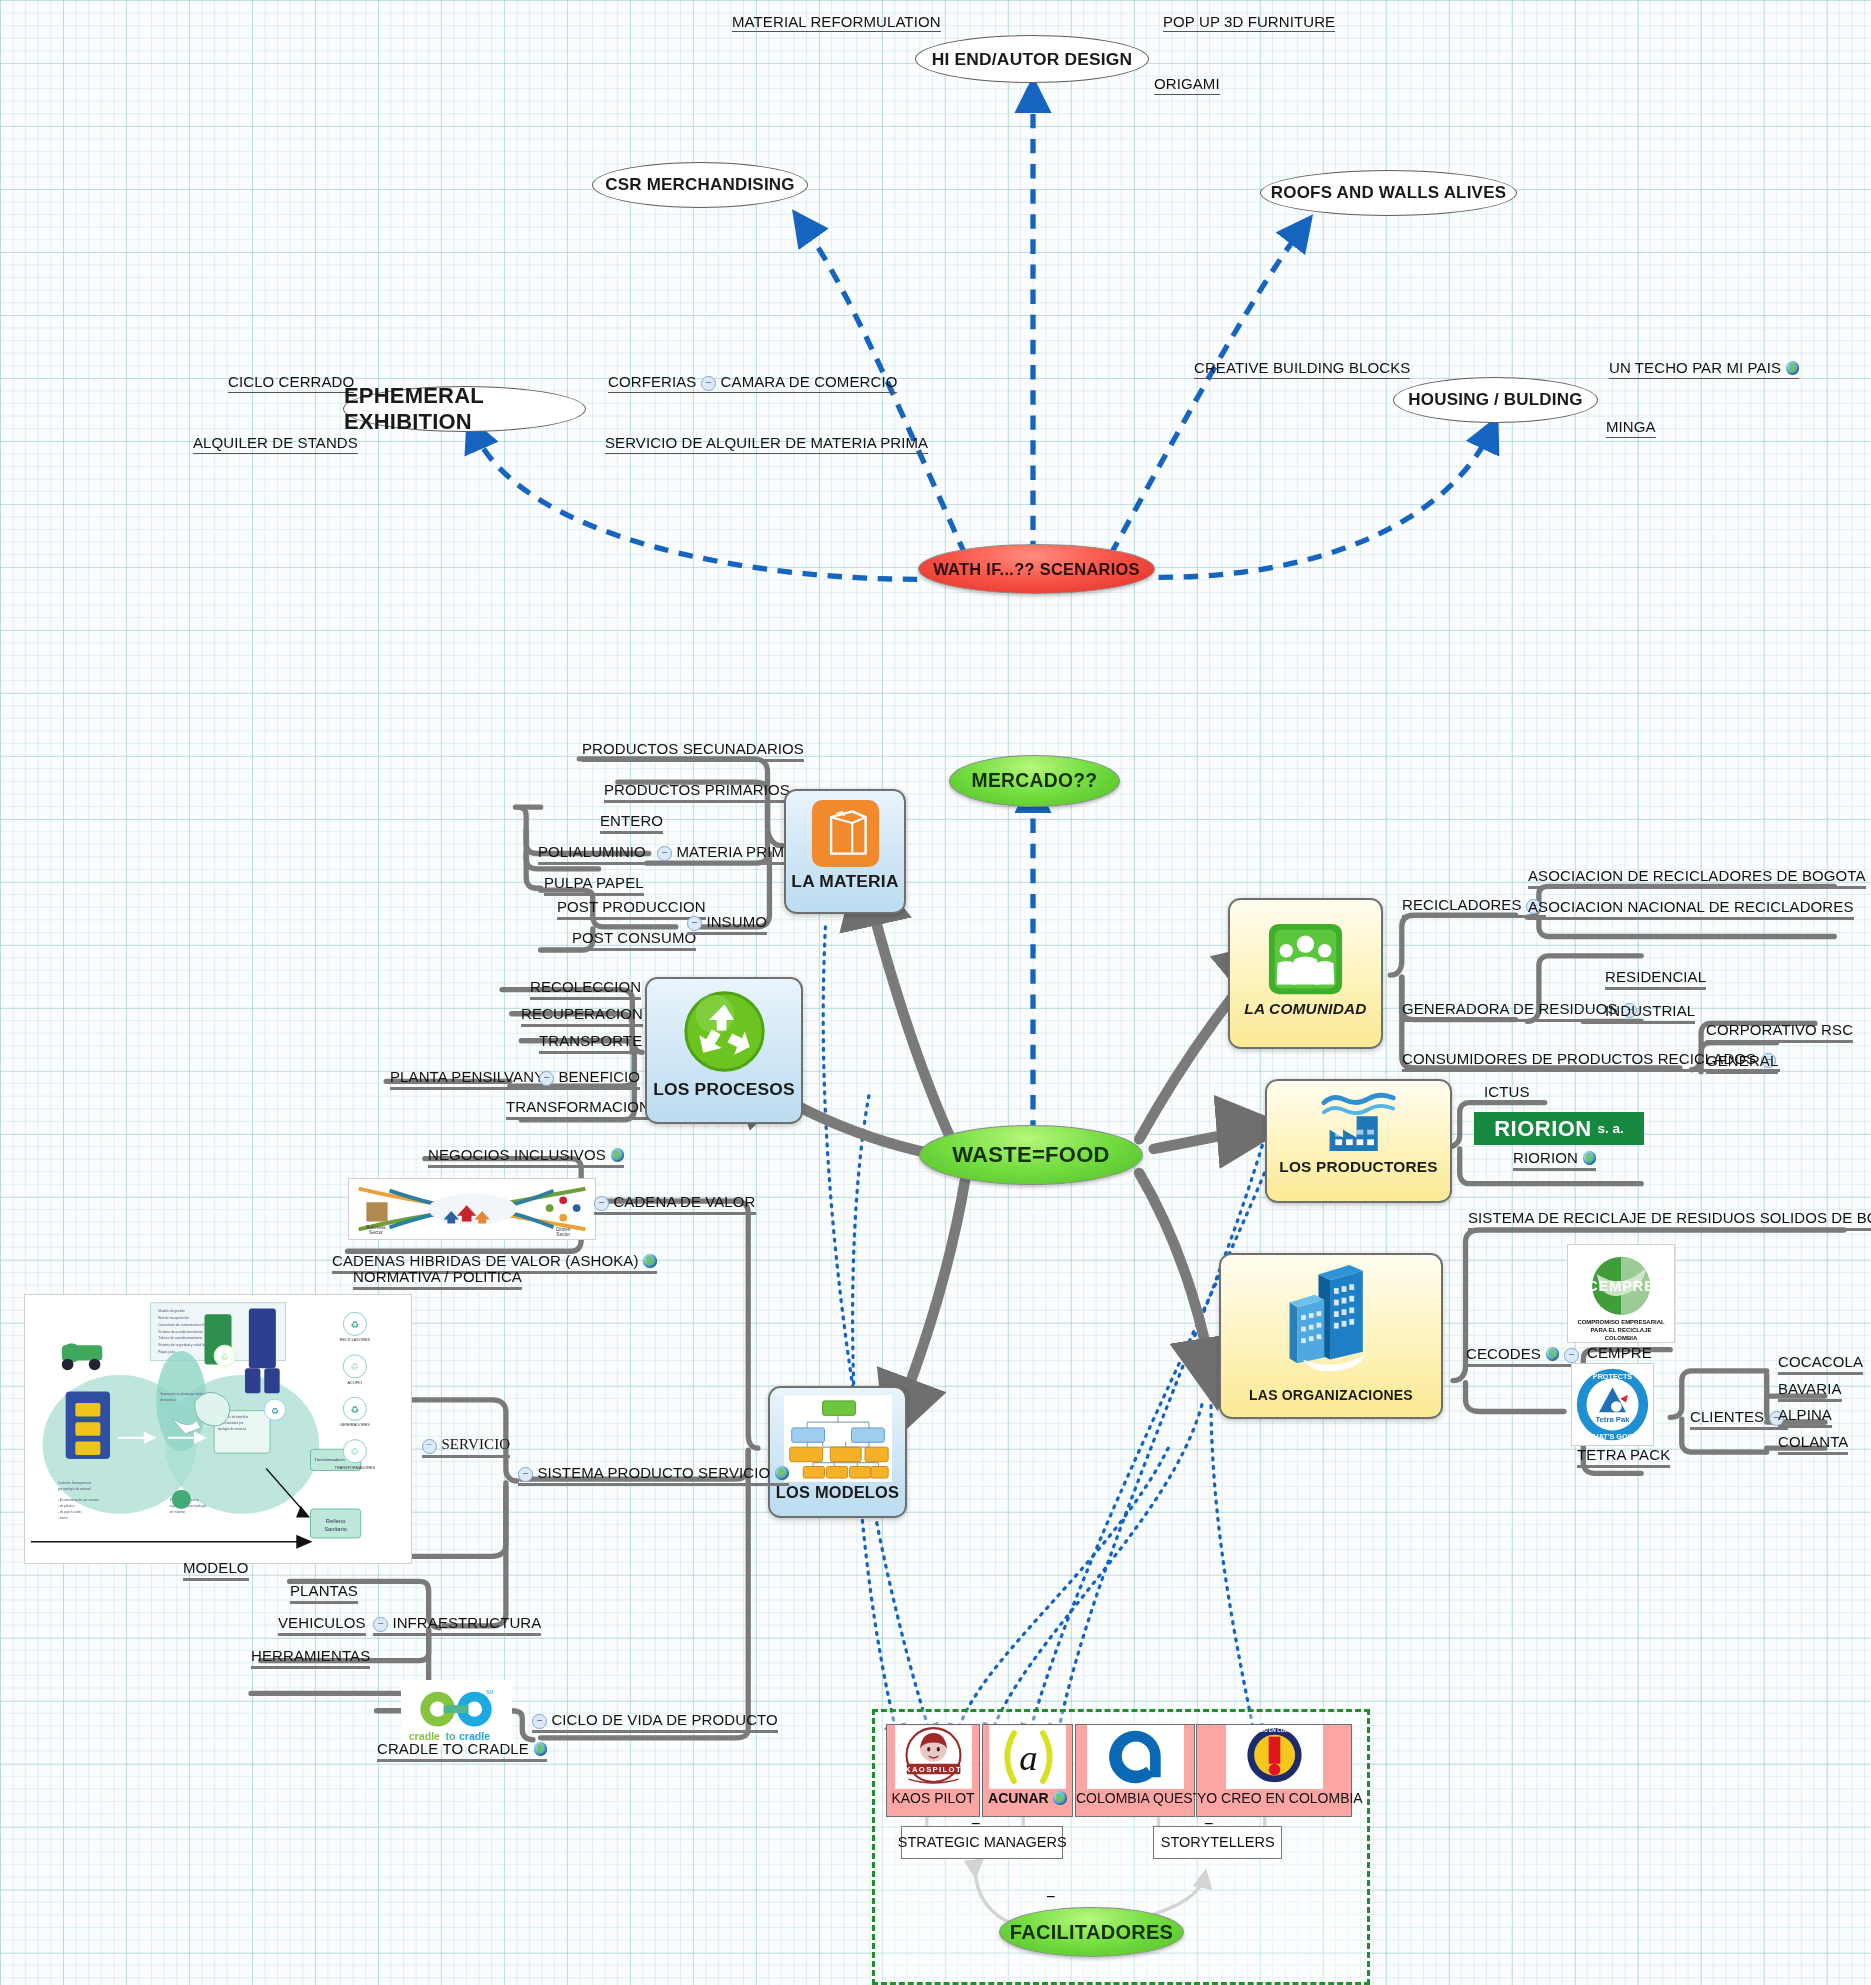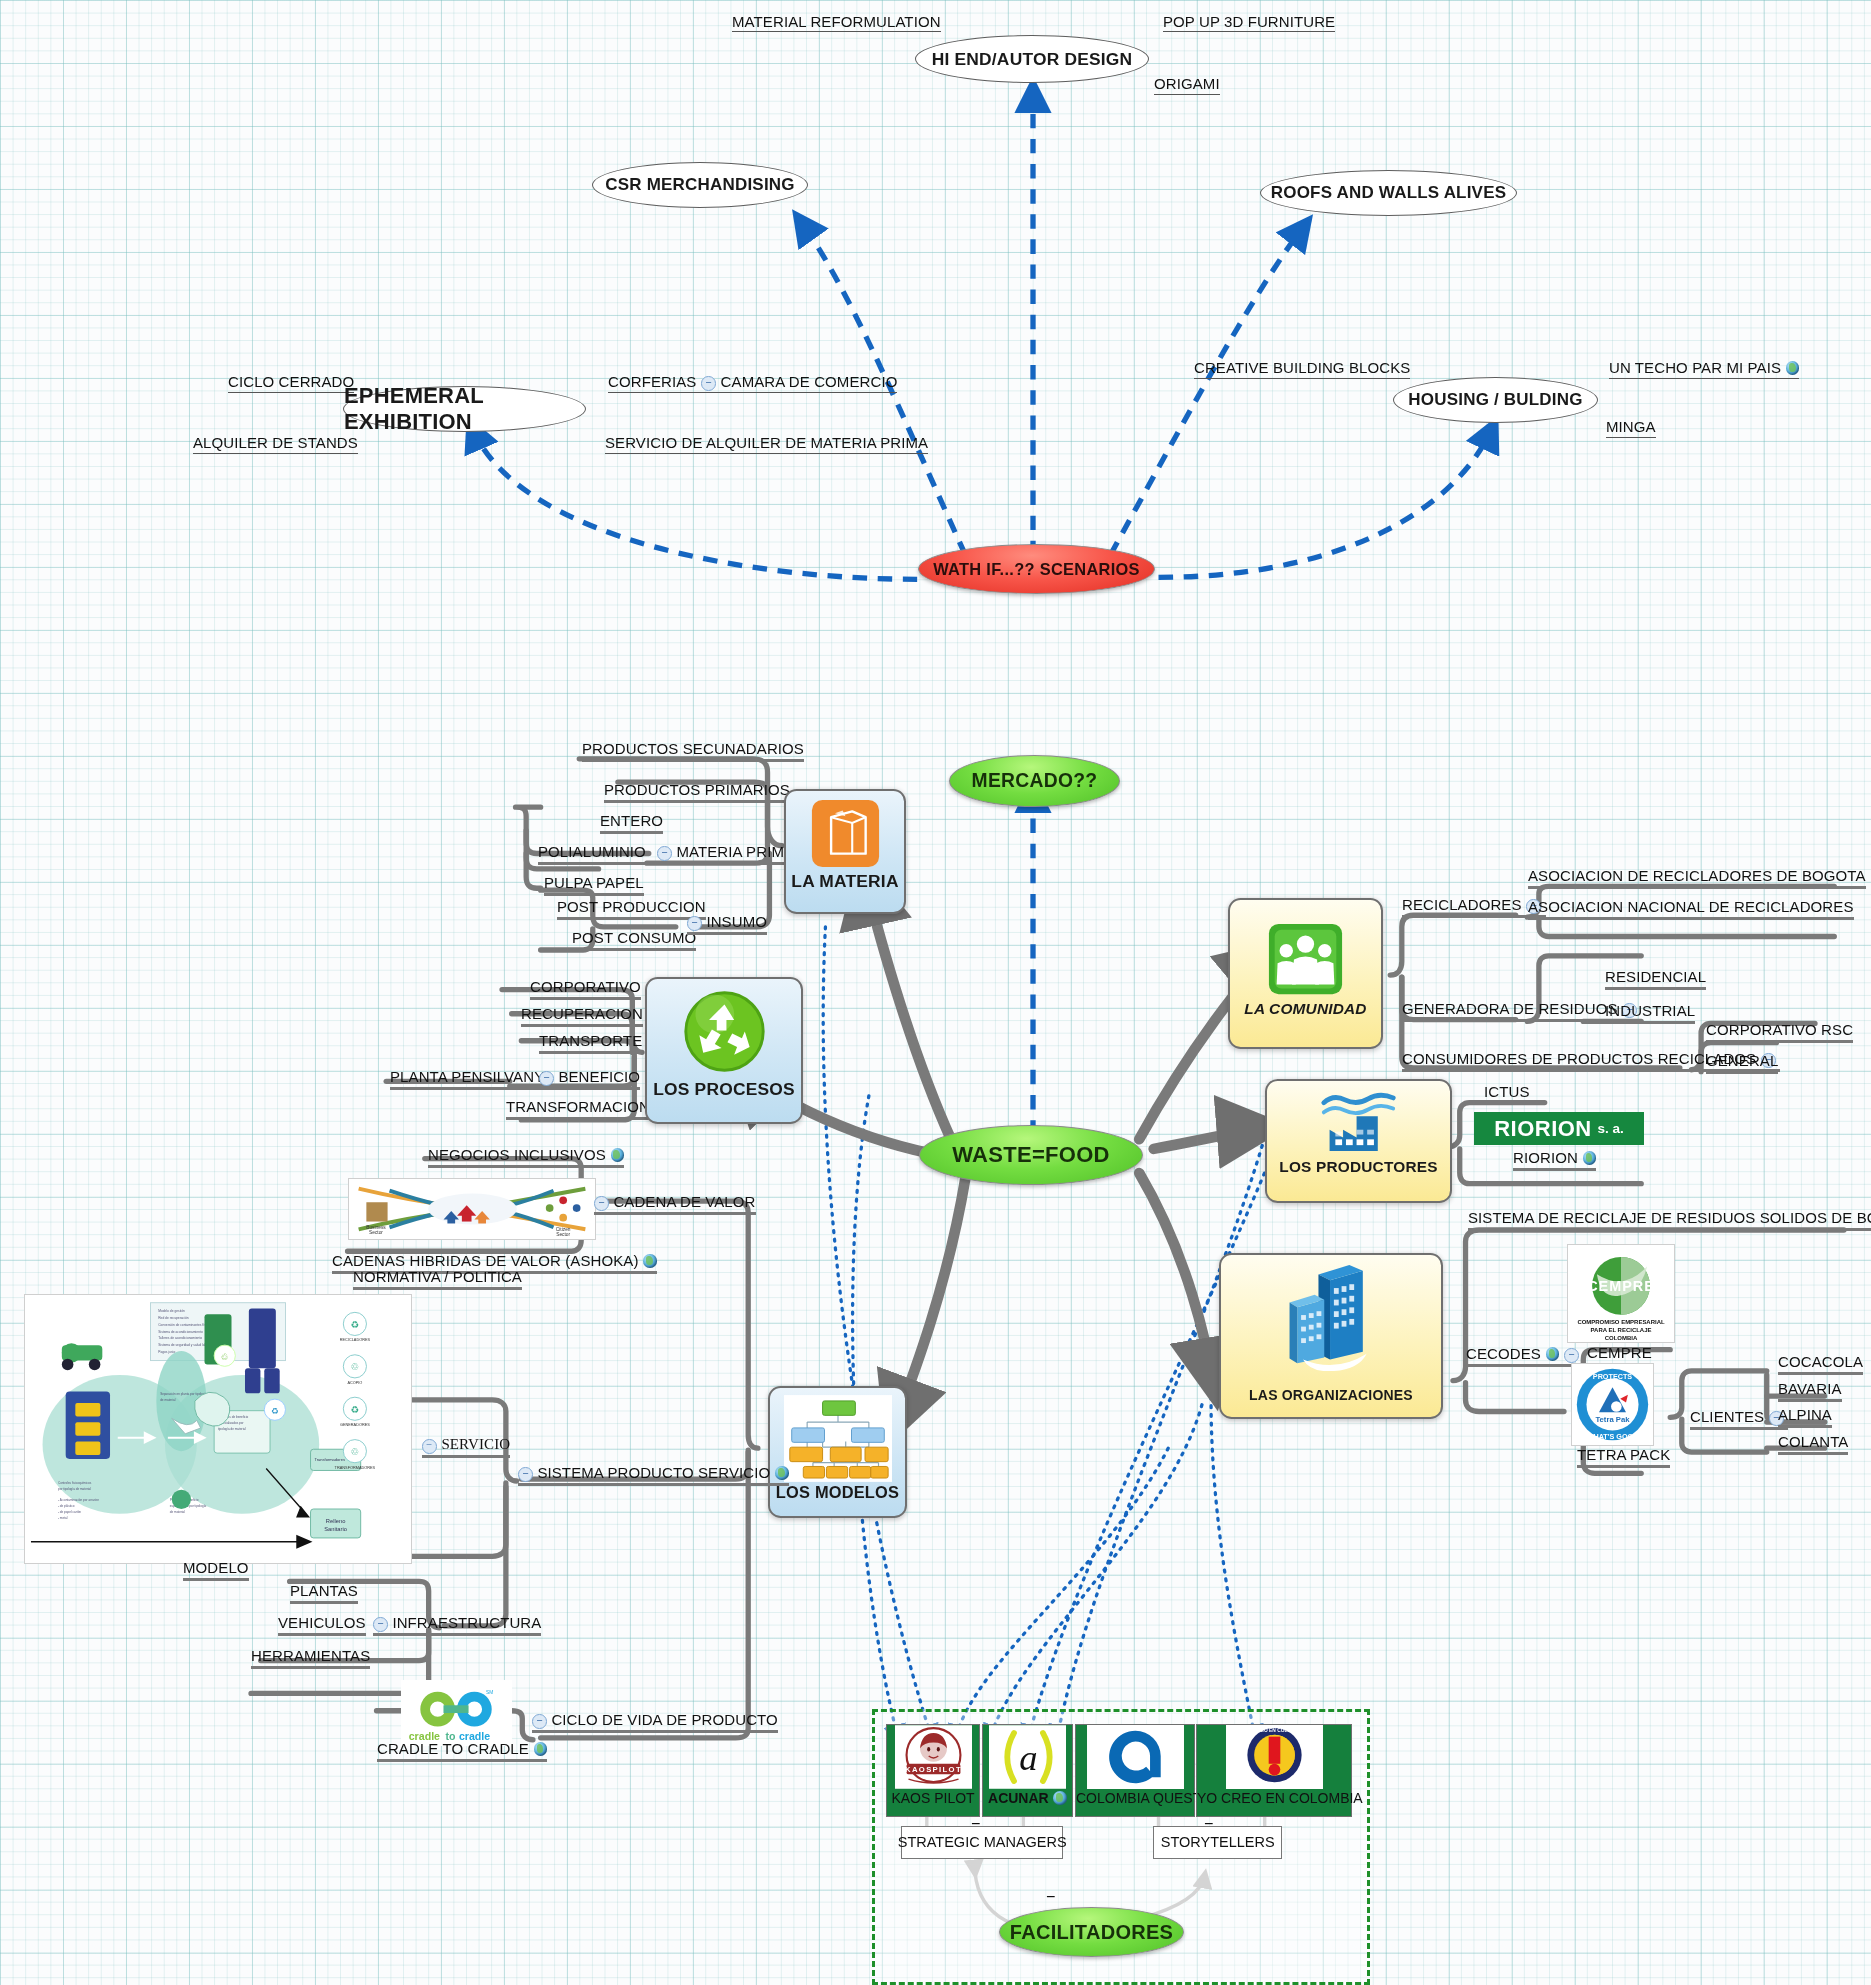--- a/index.html
+++ b/index.html
@@ -65,21 +65,21 @@
     box-shadow:0 1.9px 4.8px rgba(0,0,0,.22);overflow:hidden;
   }
   .card .cap{font-weight:bold;font-size:17.4px;color:#1a1a1a;letter-spacing:0.2px;
     width:100%;text-align:center;}
   .card-blue{background:linear-gradient(180deg,#eaf4fb 0%,#cfe6f5 55%,#bcdcf0 100%);}
   .card-yellow{background:linear-gradient(180deg,#fffdf0 0%,#fdf3bd 55%,#fbe994 100%);}
   .ico{display:block;}
 
   
   .tile{
-    position:absolute;background:#15803d;border:1.9px solid #6f6f6f;
+    position:absolute;background:#fca5a5;border:1.9px solid #6f6f6f;
     display:flex;flex-direction:column;align-items:center;justify-content:flex-start;
   }
   .tile .tcap{font-size:14px;color:#111;text-align:center;width:100%;
     padding:1px 0 1.9px;white-space:nowrap;}
   .tile .tcap.b{font-weight:bold;}
 
   
   .pbox{
     position:absolute;background:#fff;border:1.5px solid #777;
     font-size:14.5px;color:#111;display:flex;align-items:center;justify-content:center;
@@ -277,21 +277,21 @@
   <svg class="ico" width="71" height="71" viewBox="0 0 74 74">
     <rect x="2" y="2" width="70" height="70" rx="11" fill="#f08a2c"></rect>
     <path d="M22 20 L44 14 L58 20 L58 58 L22 58 Z" fill="none" stroke="#fff" stroke-width="2.5" stroke-linejoin="round"></path>
     <path d="M22 20 L44 26 L58 20" fill="none" stroke="#fff" stroke-width="2.2"></path>
     <path d="M44 26 L44 58" fill="none" stroke="#fff" stroke-width="2.2"></path>
     <path d="M26 16 L34 13 L37 19 Z" fill="#fff" opacity=".8"></path>
   </svg>
   <div class="cap" style="margin-top:1.9px;">LA MATERIA</div>
 </div>
 
-<div class="leaf u" style="left:530px;top:978px;">CORPORATIVO</div>
+<div class="leaf u" style="left:530px;top:978px;">RECOLECCION</div>
 <div class="leaf u" style="left:521px;top:1005px;">RECUPERACION</div>
 <div class="leaf u" style="left:539px;top:1032px;">TRANSPORTE</div>
 <div class="leaf u" style="left:390px;top:1068px;">PLANTA PENSILVANYA</div>
 <div class="leaf u" style="left:539px;top:1068px;">
   <span class="pm" style="margin-left:0;">−</span><span>BENEFICIO</span>
 </div>
 <div class="leaf u" style="left:506px;top:1098px;">TRANSFORMACION</div>
 
 <div class="card card-blue" style="left:645px;top:977px;width:154px;height:135px;padding-top:7.7px;">
   <svg class="ico" width="93" height="89" viewBox="0 0 96 92">

